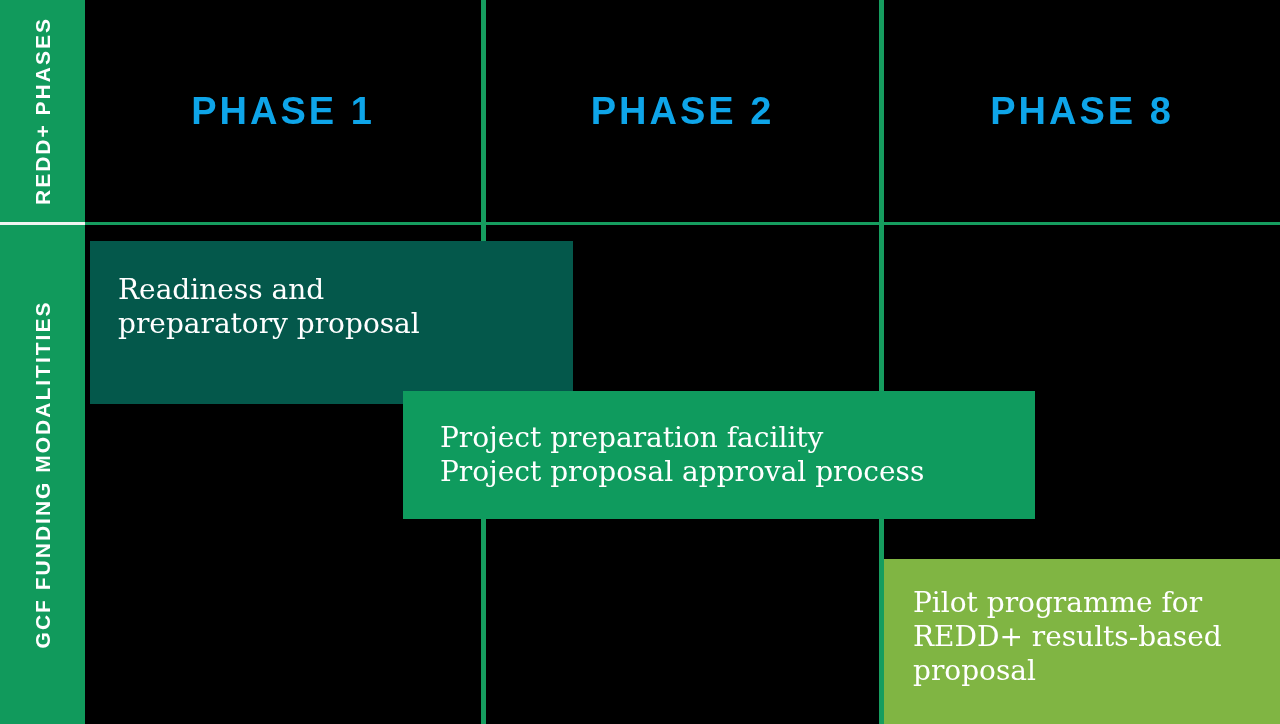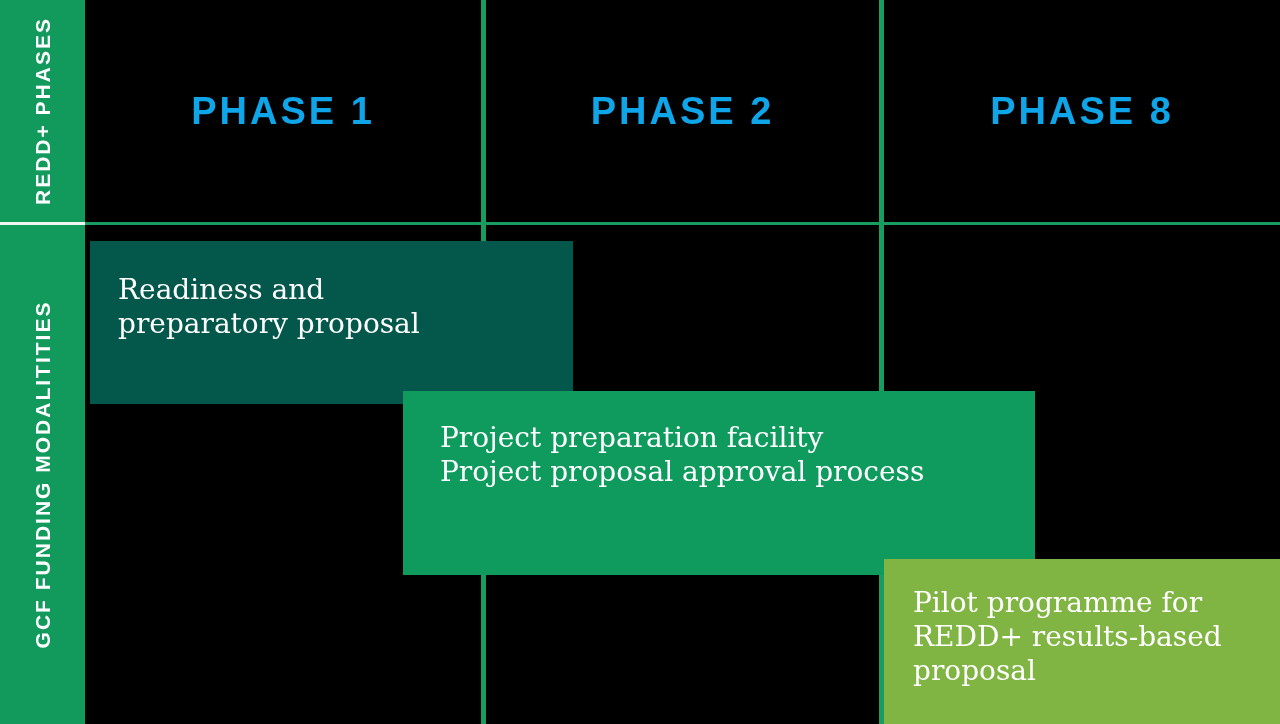--- a/index.html
+++ b/index.html
@@ -86,21 +86,21 @@
   .block .line { white-space: nowrap; }
   .block-readiness {
     left: 90px; top: 225px;
     width: 483px; height: 163px;
     background: #04584b;
     padding: 32px 0 0 28px;
     margin-top: 16px;
   }
   .block-project {
     left: 403px; top: 391px;
-    width: 632px; height: 184px;
+    width: 632px; height: 128px;
     background: #0f9b5e;
     padding: 30px 0 0 37px;
   }
   .block-pilot {
     left: 884px; top: 559px;
     width: 396px; height: 165px;
     background: #80b543;
     padding: 27px 0 0 29px;
   }
 </style>

